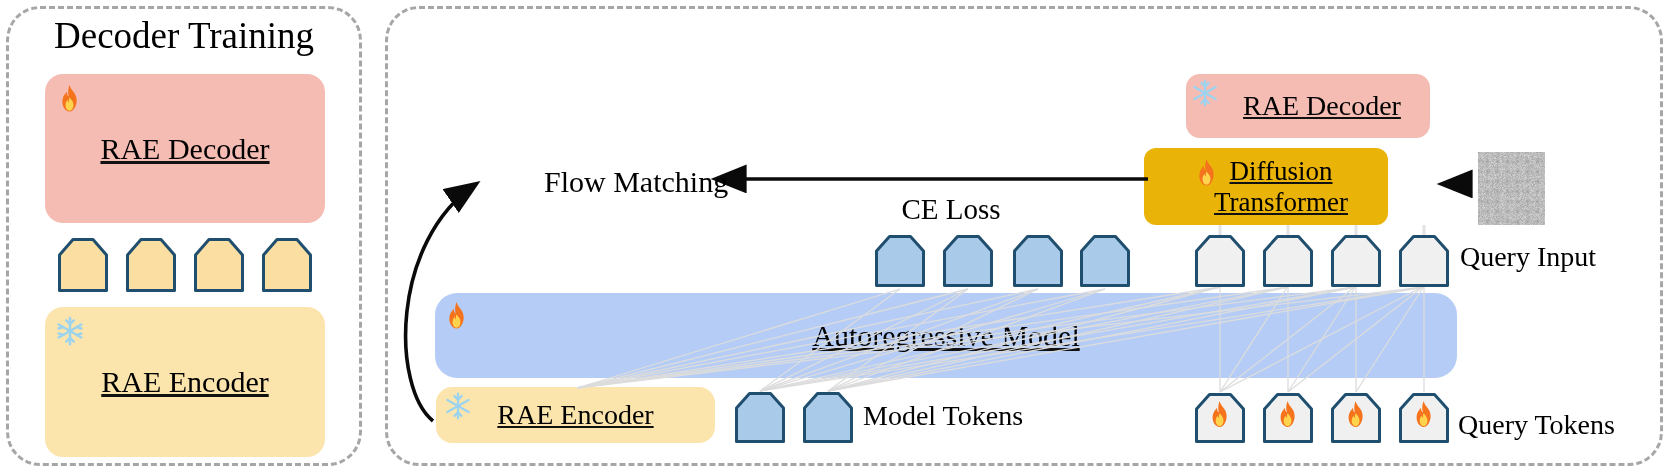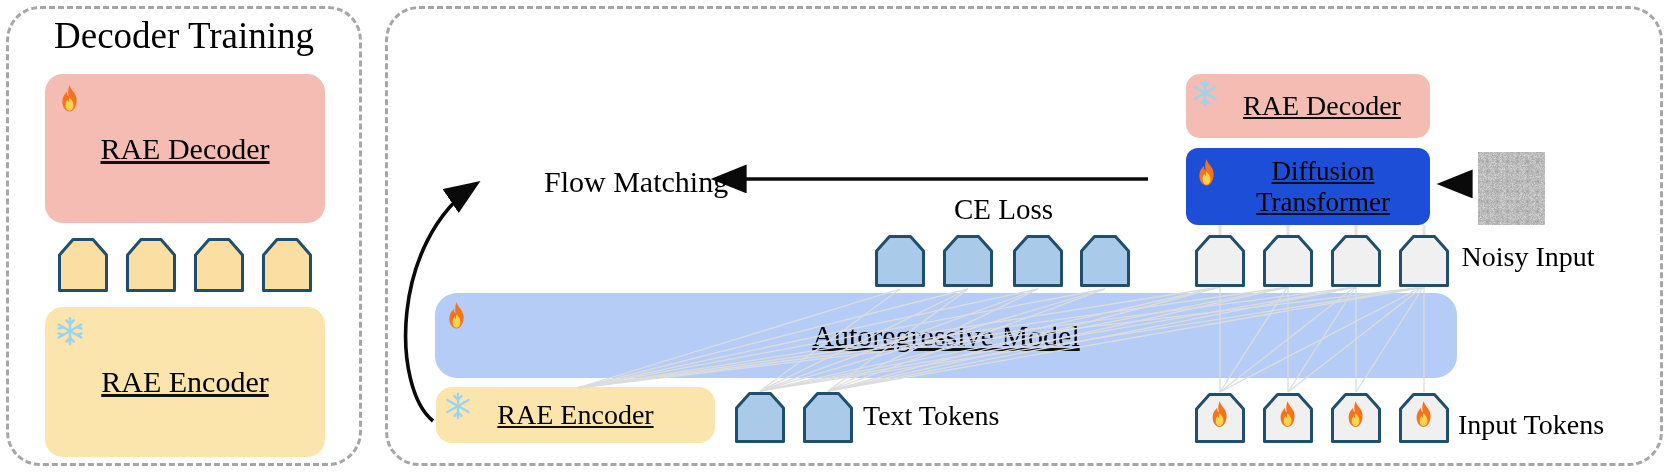--- a/index.html
+++ b/index.html
@@ -115,21 +115,21 @@
           <line x1="2.9" y1="6.8" x2="21.1" y2="17.2"></line>
           <line x1="2.9" y1="17.2" x2="21.1" y2="6.8"></line>
           <line x1="9" y1="3.5" x2="12" y2="6.5"></line>
           <line x1="15" y1="3.5" x2="12" y2="6.5"></line>
           <line x1="9" y1="20.5" x2="12" y2="17.5"></line>
           <line x1="15" y1="20.5" x2="12" y2="17.5"></line>
         </g>
       </svg>
   </span>
 
-  <div class="box" style="left:1186px;top:148px;width:244px;height:77px;background:#1d4ed8;border-radius:12px;justify-content:center;">
+  <div class="box" style="left:1144px;top:148px;width:244px;height:77px;background:#eab308;border-radius:12px;justify-content:center;">
     <span class="label" style="font-size:27px;width:180px;padding-left:30px;">Diffusion Transformer</span>
   </div>
   <span class="corner-icon" style="left:1193px;top:158px;">
     <svg width="27" height="30" viewBox="0 0 24 28">
         <path d="M12 1 C13 6 18 8 18.6 14 C19.2 20 16 25.6 12 25.6 C8 25.6 4.8 21 5.4 15 C5.8 11.3 8.2 8.9 9.6 7.3 C9.4 10 10.6 11.6 11.2 11.6 C10.1 7 11.1 3.6 12 1 Z" fill="#F4731C"></path>
         <path d="M12 12.5 C13.6 14.8 15.7 15.8 15.7 19.6 C15.7 22.8 14.1 24.9 12 24.9 C9.9 24.9 8.3 22.8 8.3 19.6 C8.3 17.4 9.4 15.8 10.2 14.7 C10.4 16.4 11.3 17 11.6 17 C11 15.3 11.5 13.8 12 12.5 Z" fill="#FFD34E"></path>
       </svg>
   </span>
 
   <div class="noise-wrap" style="left:1478px;top:152px;">
@@ -144,24 +144,24 @@
             <feFuncG type="linear" slope="0.6" intercept="0.35"></feFuncG>
             <feFuncB type="linear" slope="0.6" intercept="0.35"></feFuncB>
           </feComponentTransfer>
         </filter>
       </defs>
       <rect width="67" height="73" filter="url(#noiseF)"></rect>
     </svg>
   </div>
 
   <div class="flat-label" style="left:514px;top:165px;font-size:30px;margin-left:30px;">Flow Matching</div>
-  <div class="flat-label" style="left:954px;top:193px;width:200px;text-align:left;font-size:29px;">CE Loss</div>
-  <div class="flat-label" style="left:1428px;top:241px;width:200px;text-align:center;">Noisy Input</div>
-  <div class="flat-label" style="left:863px;top:400px;">Text Tokens</div>
-  <div class="flat-label" style="left:1458px;top:409px;">Input Tokens</div>
+  <div class="flat-label" style="left:851px;top:193px;width:200px;text-align:center;font-size:29px;">CE Loss</div>
+  <div class="flat-label" style="left:1428px;top:241px;width:200px;text-align:center;">Query Input</div>
+  <div class="flat-label" style="left:863px;top:400px;">Model Tokens</div>
+  <div class="flat-label" style="left:1458px;top:409px;">Query Tokens</div>
 
   <div class="token" style="left:875px;top:235px;"><svg width="50" height="52" viewBox="0 0 50 52">
         <polygon points="1.5,16 14.5,1.5 35.5,1.5 48.5,16 48.5,50.5 1.5,50.5" fill="#A9CAE9" stroke="#1F4E6E" stroke-width="3" stroke-linejoin="round"></polygon>
       </svg></div>
   <div class="token" style="left:943px;top:235px;"><svg width="50" height="52" viewBox="0 0 50 52">
         <polygon points="1.5,16 14.5,1.5 35.5,1.5 48.5,16 48.5,50.5 1.5,50.5" fill="#A9CAE9" stroke="#1F4E6E" stroke-width="3" stroke-linejoin="round"></polygon>
       </svg></div>
   <div class="token" style="left:1013px;top:235px;"><svg width="50" height="52" viewBox="0 0 50 52">
         <polygon points="1.5,16 14.5,1.5 35.5,1.5 48.5,16 48.5,50.5 1.5,50.5" fill="#A9CAE9" stroke="#1F4E6E" stroke-width="3" stroke-linejoin="round"></polygon>
       </svg></div>

